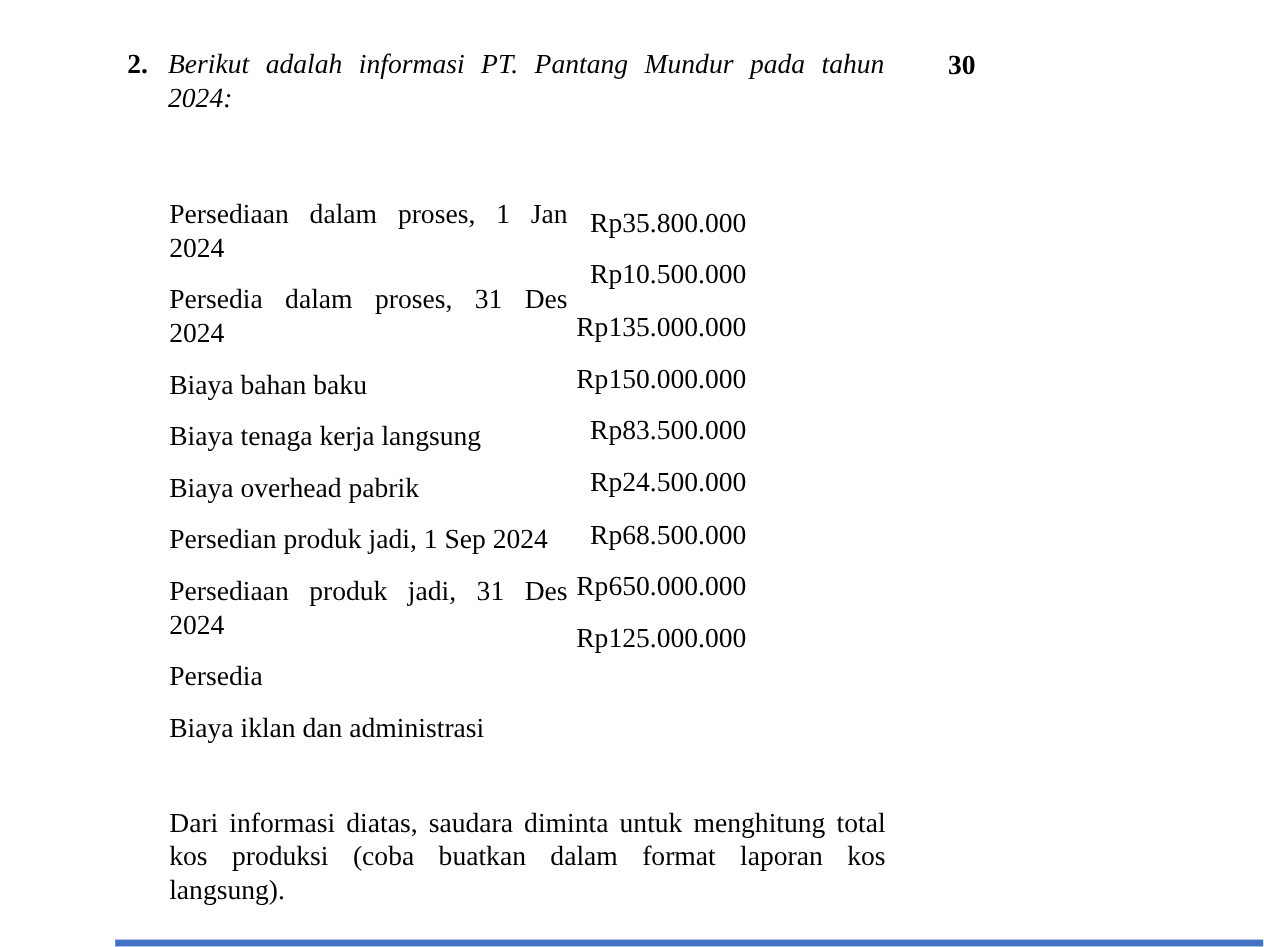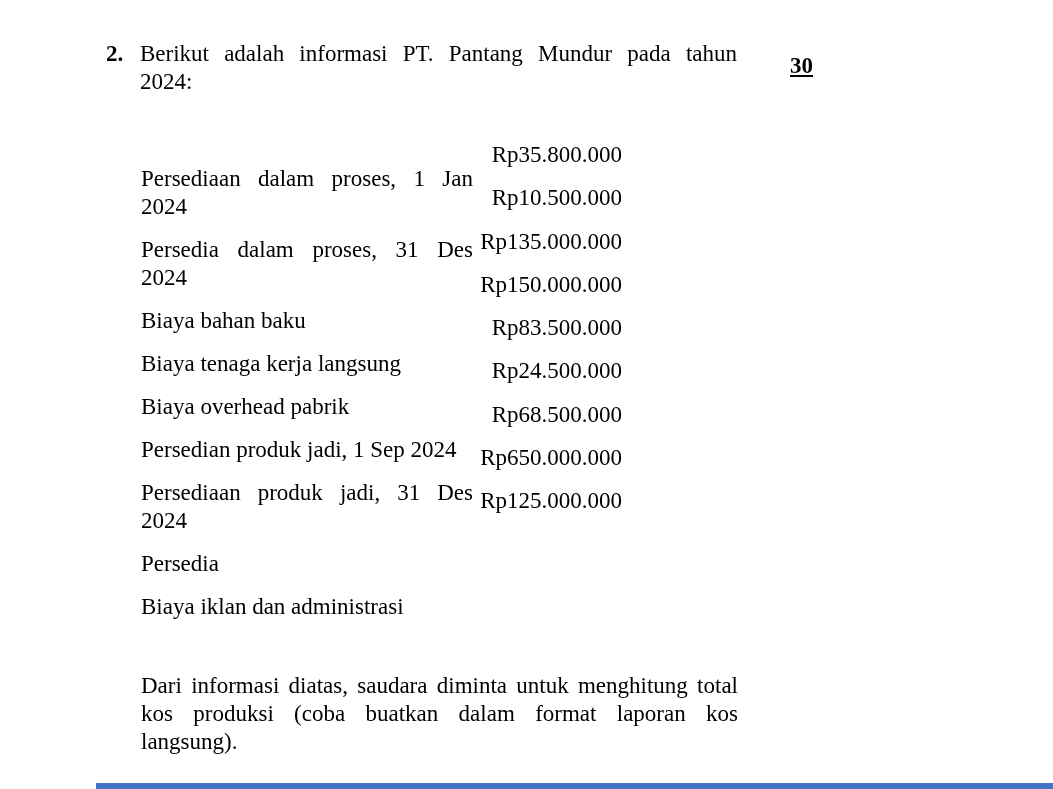--- a/index.html
+++ b/index.html
@@ -32,41 +32,41 @@
     position: absolute;
     left: 106px;
     top: 40px;
     font-weight: bold;
   }
   .heading {
     position: absolute;
     left: 140px;
     top: 40px;
     width: 597px;
+    font-style: italic;
   }
   .points {
     position: absolute;
     left: 790px;
-    top: 52px;
+    top: 41px;
     font-weight: bold;
-    text-decoration: underline;
   }
   .labels-col {
     position: absolute;
     left: 141px;
     top: 157px;
     width: 332px;
   }
   .labels-col .item {
     margin: 8px 0 15px 0;
   }
   .values-col {
     position: absolute;
     left: 478px;
-    top: 141px;
+    top: 172px;
     width: 144px;
     text-align: right;
   }
   .values-col .val {
     margin: 0 0 15.3px 0;
   }
   .instruction {
     position: absolute;
     left: 141px;
     top: 672px;

